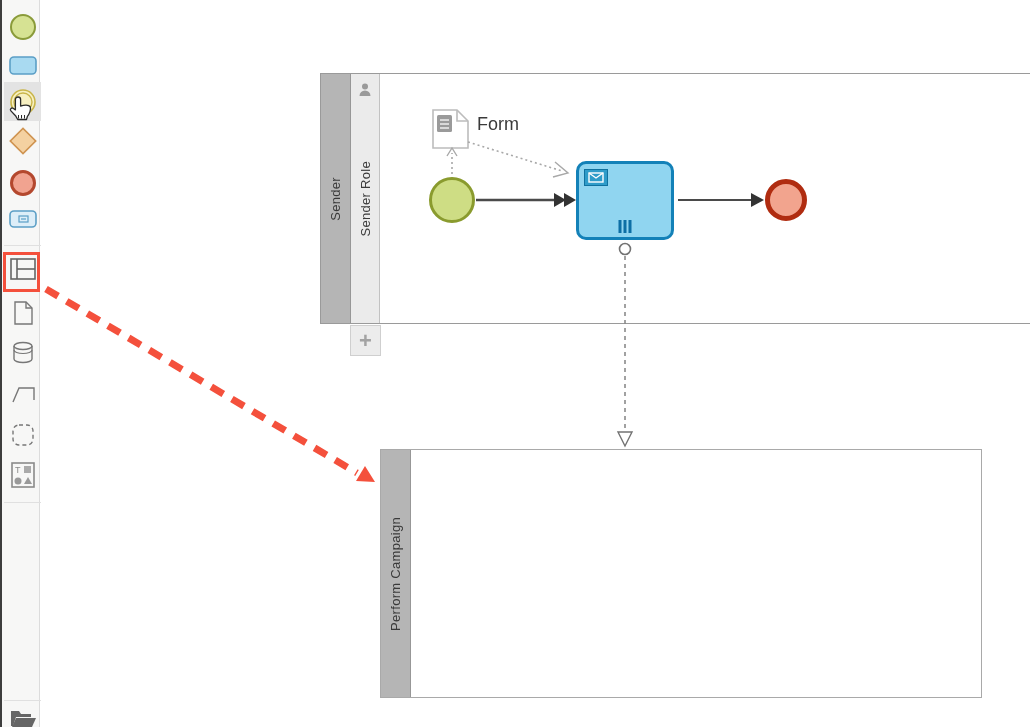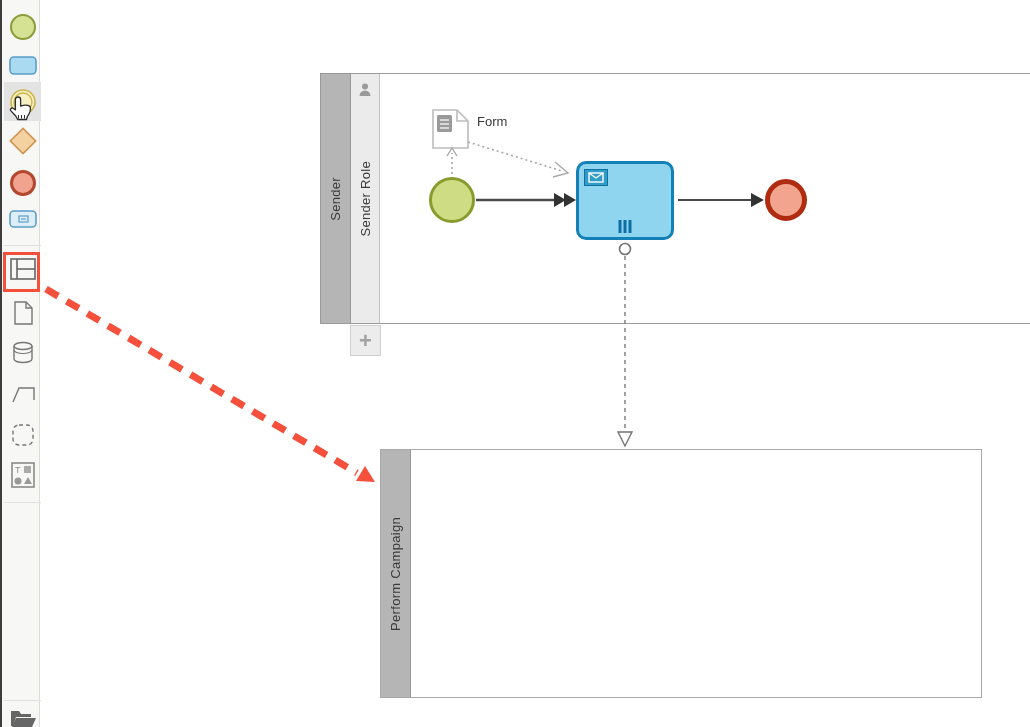--- a/index.html
+++ b/index.html
@@ -30,21 +30,21 @@
   .start-event{left:429px;top:177px;width:46px;height:46px;border-radius:50%;
                background:#cedd84;border:3px solid #8a9b2e;}
   .task{left:576px;top:161px;width:98px;height:79px;border-radius:10px;
         background:#90d5f0;border:3px solid #1381b8;}
   .task-envelope{position:absolute;left:5px;top:5px;width:22px;height:15px;background:#2f9cc9;
                  border:1px solid #10719f;display:flex;align-items:center;justify-content:center;}
   .mi-marker{position:absolute;left:50%;bottom:4px;transform:translateX(-50%);display:flex;gap:2px;}
   .mi-marker span{display:block;width:3px;height:13px;background:#0d6fa5;}
   .end-event{left:765px;top:179px;width:42px;height:42px;border-radius:50%;
              background:#f2a48e;border:5px solid #b02c10;}
-  .form-label{position:absolute;left:477px;top:114px;font-size:13px;color:#3a3a3a;z-index:9;}
+  .form-label{position:absolute;left:477px;top:114px;font-size:18px;color:#3a3a3a;z-index:9;}
 
   .overlay{position:absolute;left:0;top:0;width:1030px;height:727px;z-index:12;pointer-events:none;}
   .cursor-svg{position:absolute;left:6px;top:94px;z-index:50;pointer-events:none;}
 </style>
 </head>
 <body>
 
 <div class="stage">
 
   <div class="left-strip"></div>

